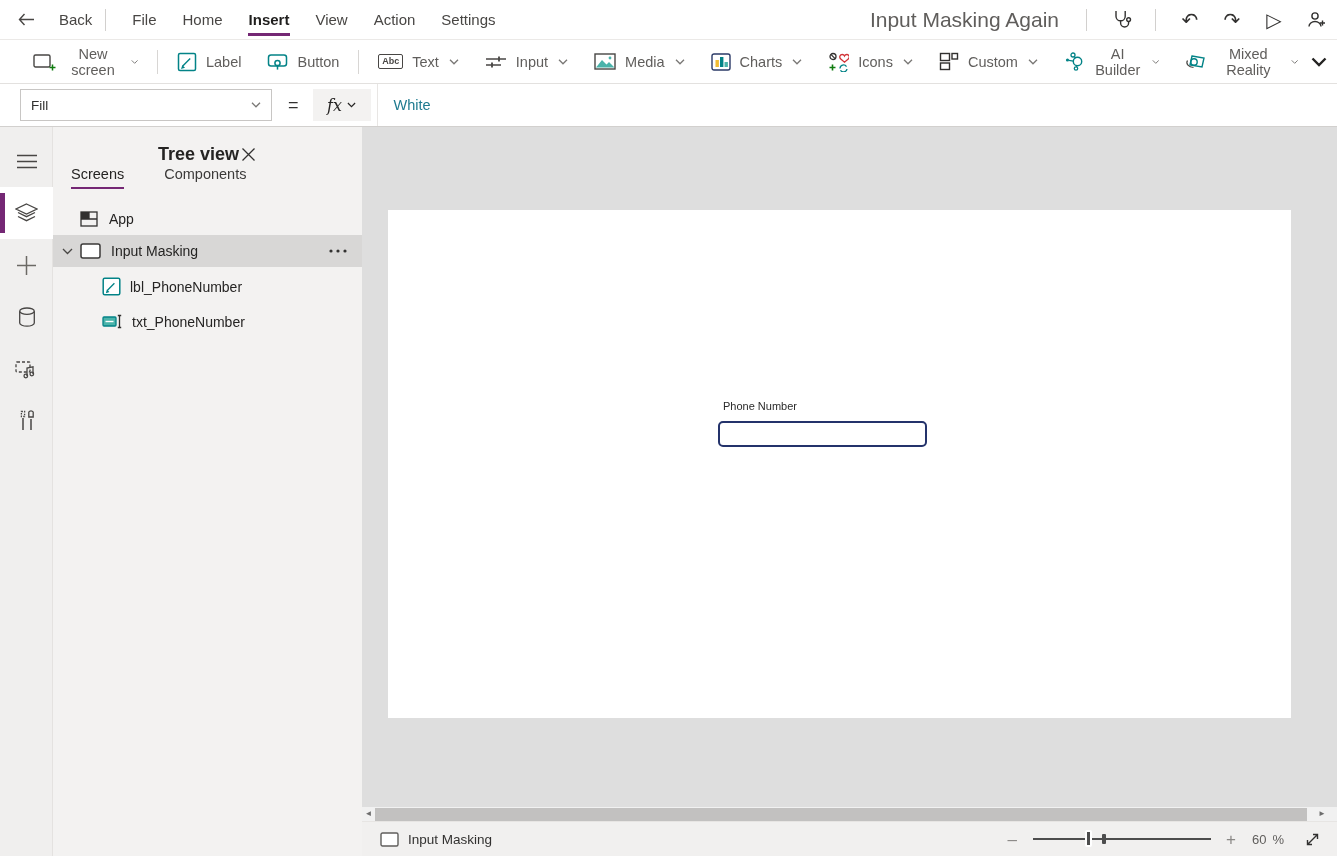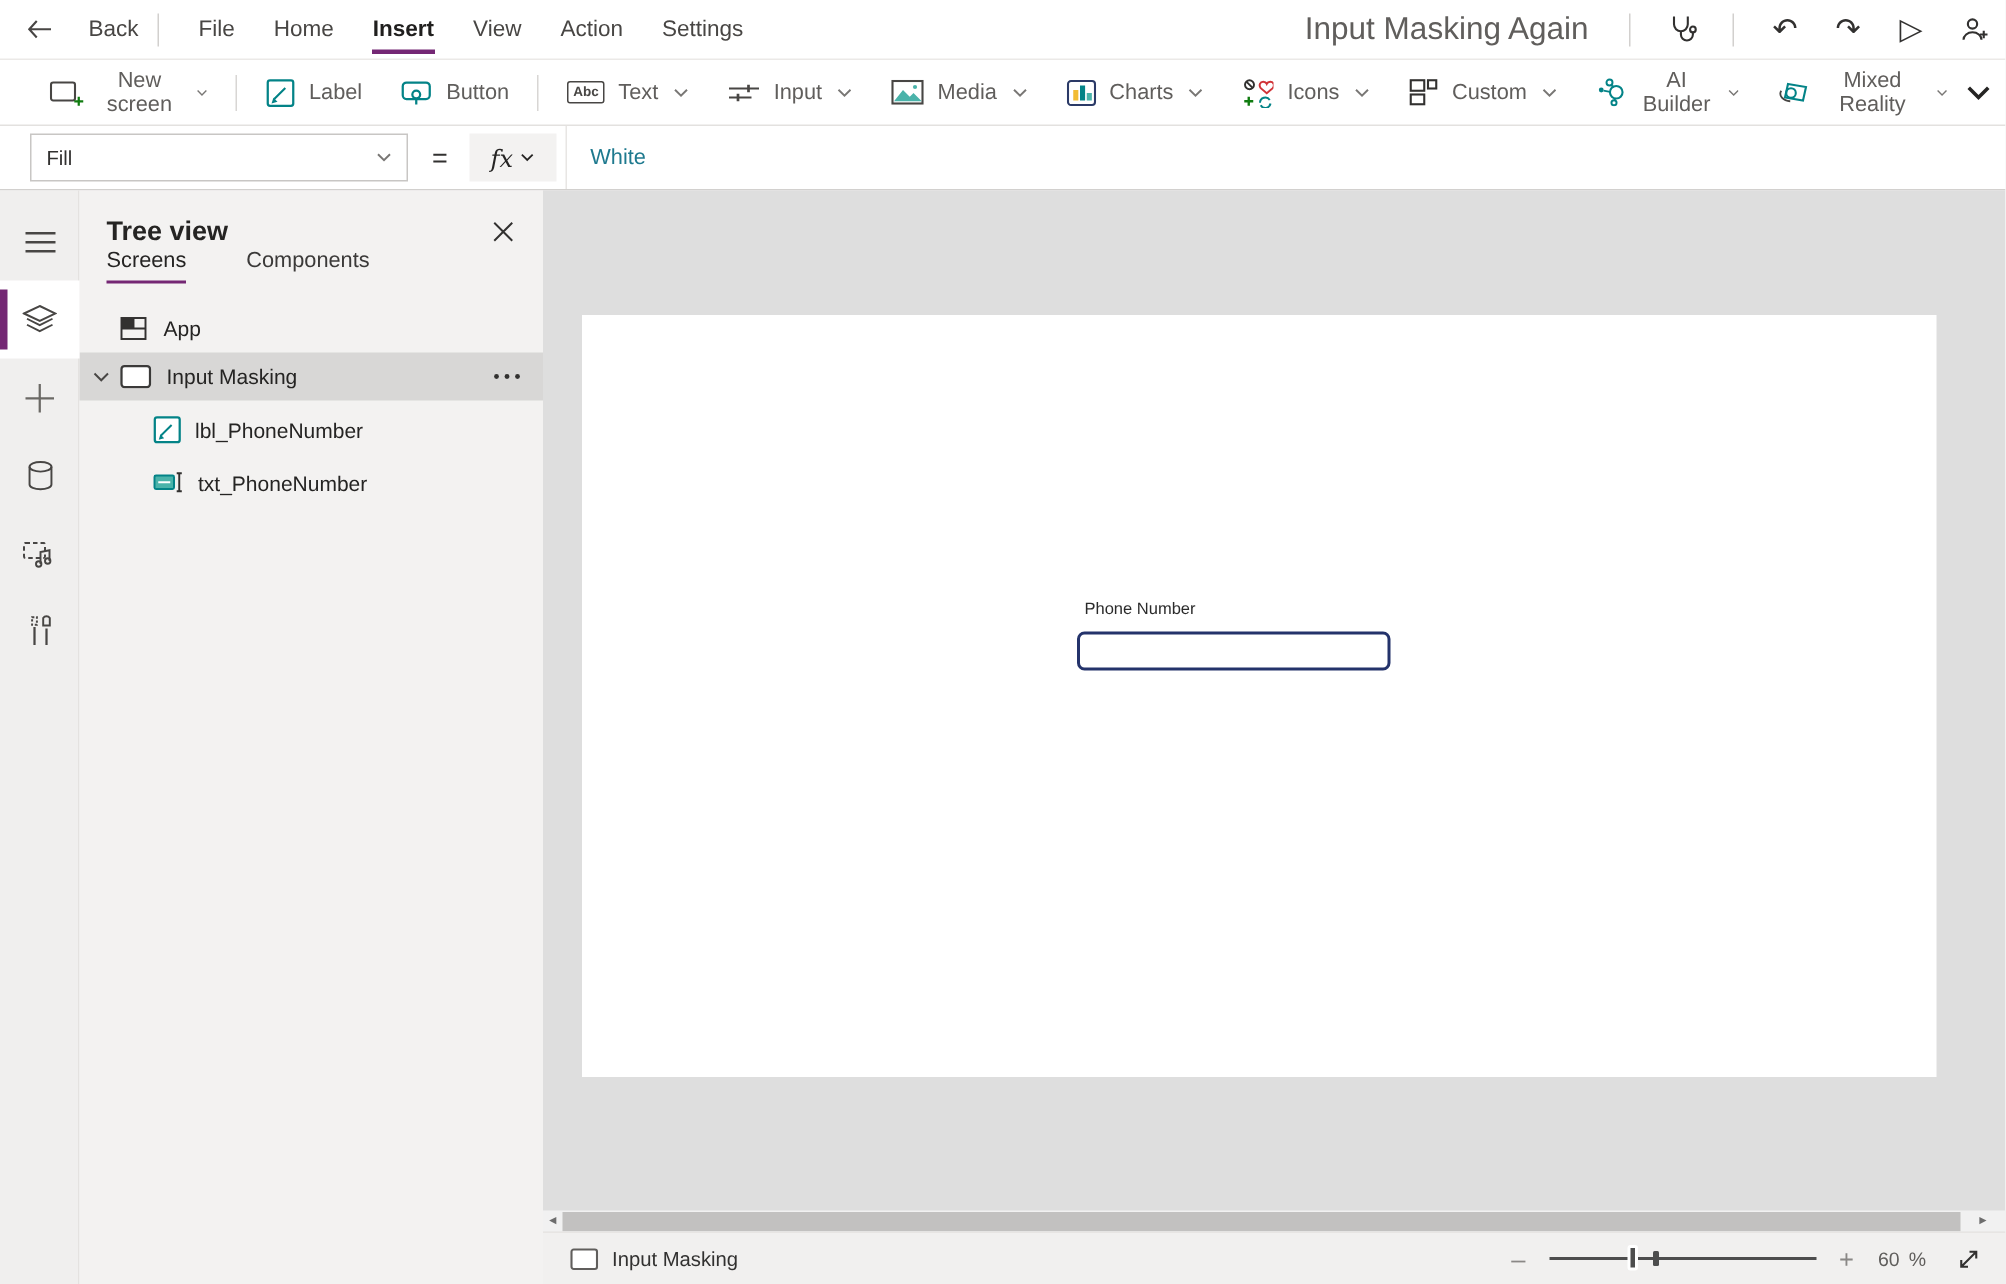--- a/index.html
+++ b/index.html
@@ -51,21 +51,21 @@
   .main{flex:1;display:flex;min-height:0;}
 
   
   .rail{width:53px;background:#f0efee;border-right:1px solid #e4e2e0;display:flex;flex-direction:column;align-items:stretch;padding-top:8px;flex:0 0 auto;}
   .rail-btn{width:53px;height:52px;display:flex;align-items:center;justify-content:center;color:#484644;position:relative;}
   .rail-btn.selected{background:#fff;}
   .rail-btn.selected::before{content:"";position:absolute;left:0;top:6px;bottom:6px;width:5px;background:var(--purple);}
 
   
   .treepanel{width:309px;background:#f3f2f1;display:flex;flex-direction:column;flex:0 0 auto;}
-  .tp-header{display:flex;align-items:center;justify-content:space-between;padding:17px 17px 0 18px;}
+  .tp-header{display:flex;align-items:center;justify-content:center;padding:17px 17px 0 18px;}
   .tp-title{font-size:18px;font-weight:bold;color:var(--ink);}
   .tp-close{color:var(--ink2);padding:2px;}
   .tabs{display:flex;gap:40px;padding:0 18px;margin-top:1px;}
   .tab{font-size:14.5px;color:#3b3a39;padding-bottom:7px;position:relative;}
   .tab.active{color:var(--ink);}
   .tab.active::after{content:"";position:absolute;left:0;right:0;bottom:0;height:2.5px;background:var(--purple);}
   .search{margin:13px 18px 0 18px;height:32px;background:#fff;border:1px solid #8a8886;border-radius:2px;display:flex;align-items:center;padding:0 9px;gap:9px;}
   .search input{border:none;outline:none;background:transparent;font-size:13.5px;color:var(--ink2);width:100%;}
   .search input::placeholder{color:var(--gray-txt);}
   .rows{margin-top:13px;}

